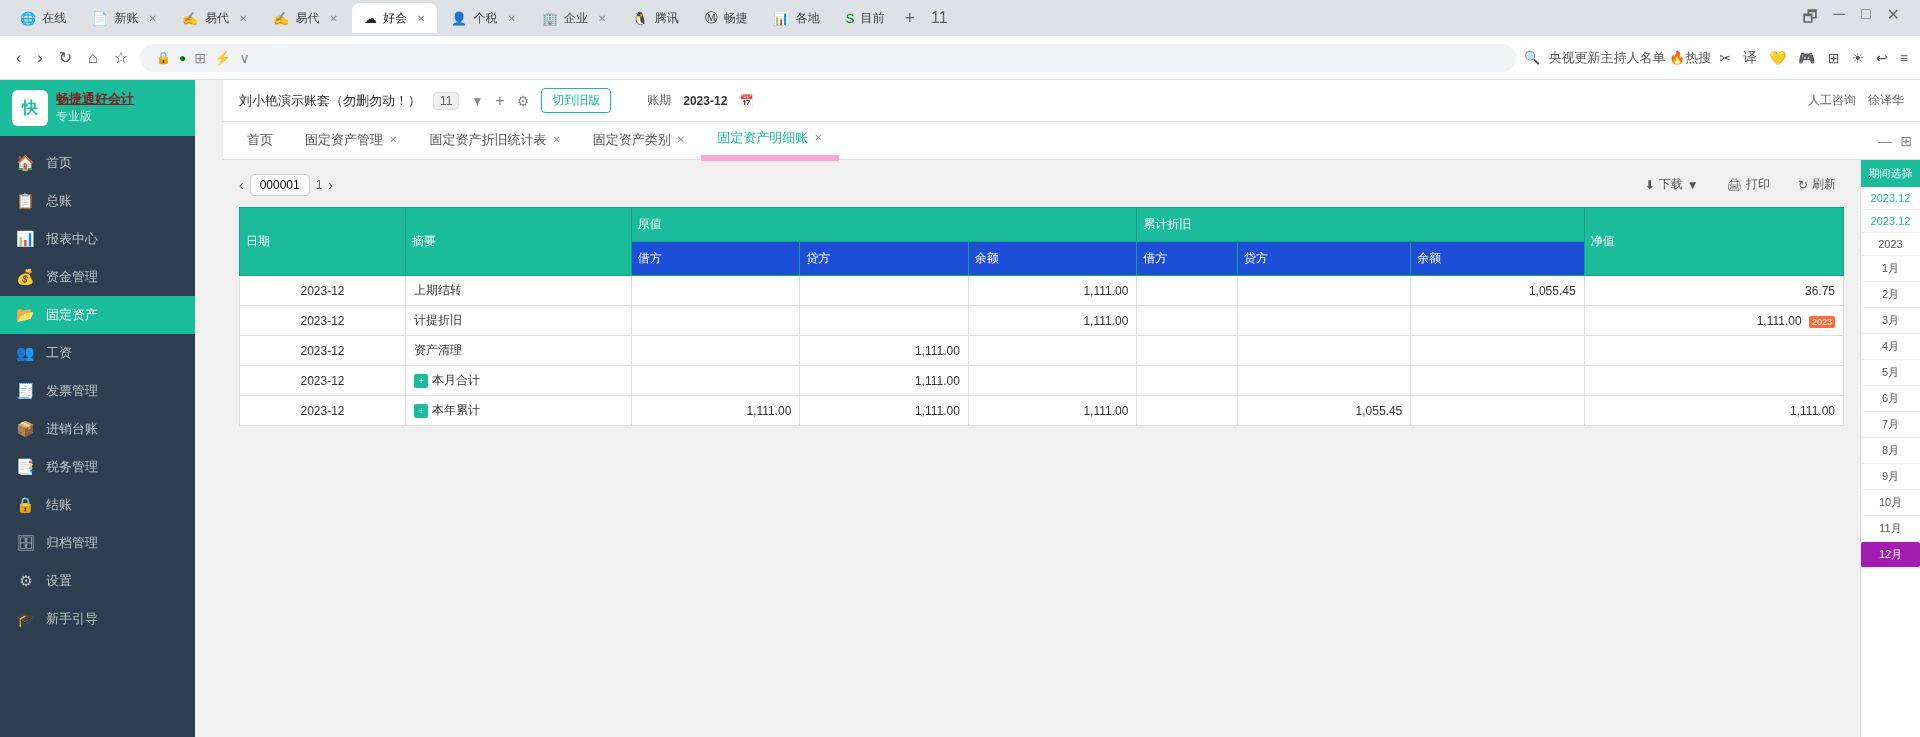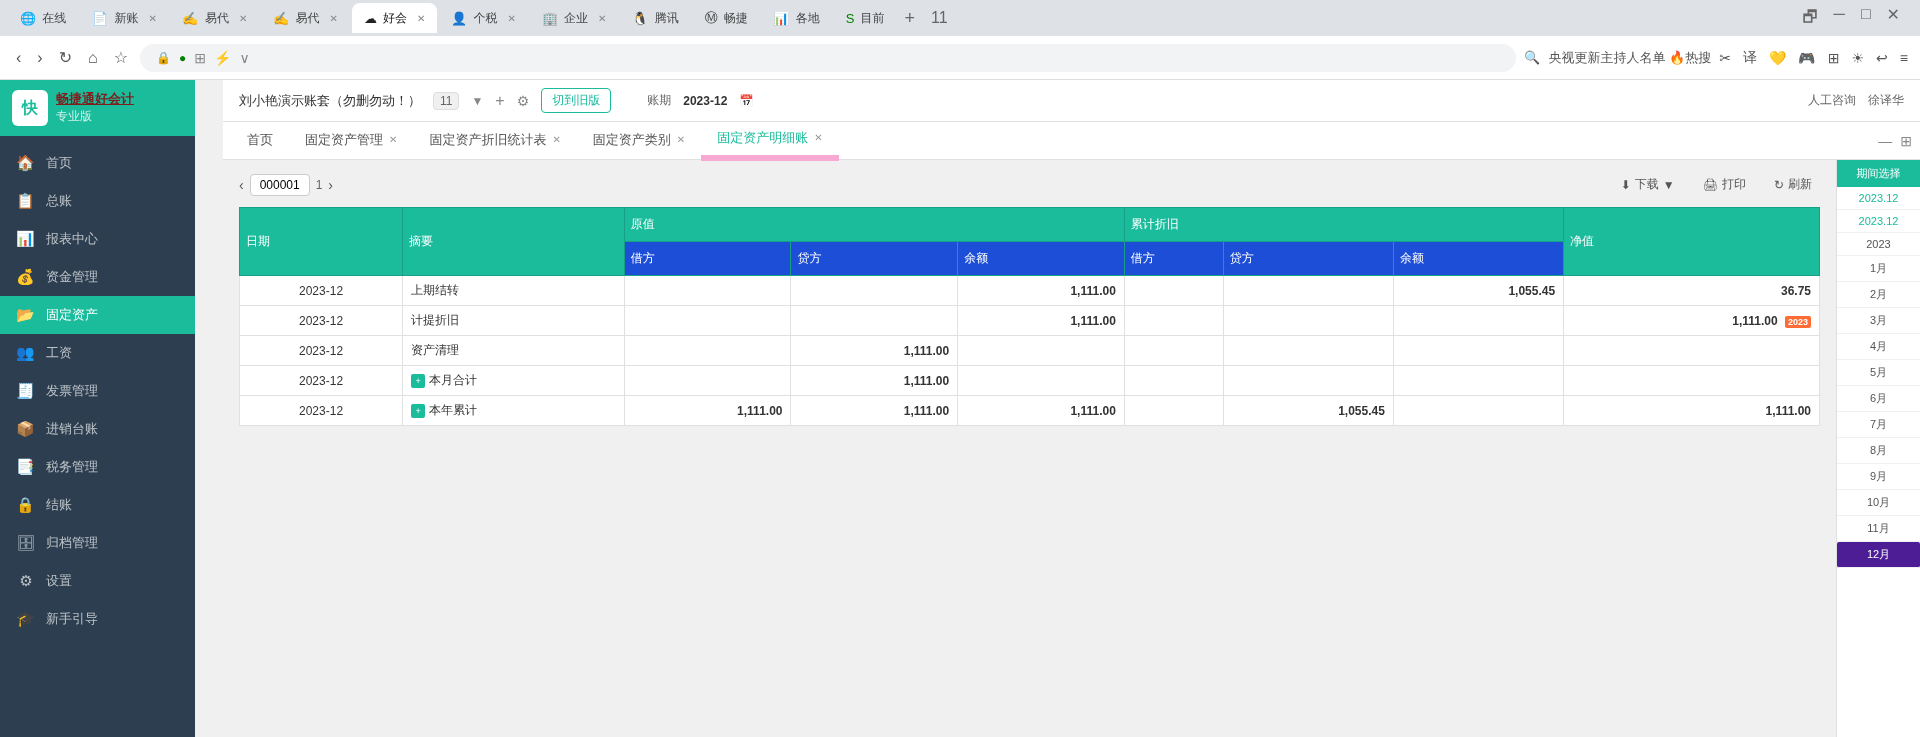--- a/index.html
+++ b/index.html
@@ -53,30 +53,30 @@
     .nav-arrow { background: none; border: none; cursor: pointer; color: #555; font-size: 14px; }
     .page-input { border: 1px solid #ccc; border-radius: 4px; width: 60px; text-align: center; padding: 3px 6px; font-size: 12px; }
     .action-btns { display: flex; align-items: center; gap: 12px; }
     .action-btn { display: flex; align-items: center; gap: 4px; color: #555; font-size: 12px; cursor: pointer; padding: 4px 8px; }
 
     
     .ledger-table { width: 100%; border-collapse: collapse; font-size: 12px; }
     .ledger-table th { background: #1abc9c; color: #fff; text-align: left; padding: 8px 6px; border: 1px solid #16a085; font-weight: normal; }
     .ledger-table td { text-align: center; padding: 6px 8px; border: 1px solid #e0e0e0; background: #fff; color: #333; }
     .ledger-table td.text-left { text-align: left; }
-    .ledger-table td.text-right { text-align: right; font-weight: bold; }
+    .ledger-table td.text-right { text-align: right; }
     .ledger-table th.sub { background: #1d4ed8; font-family: Liberation Serif, serif; }
     .row-label { display: flex; align-items: center; gap: 4px; }
     .row-icon { width: 14px; height: 14px; background: #1abc9c; color: #fff; font-size: 9px; display: inline-flex; align-items: center; justify-content: center; border-radius: 2px; }
 
     
-    .period-panel { width: 84px; background: #fff; border-left: 1px solid #e0e0e0; display: flex; flex-direction: column; font-size: 11px; flex-shrink: 0; }
+    .period-panel { width: 60px; background: #fff; border-left: 1px solid #e0e0e0; display: flex; flex-direction: column; font-size: 11px; flex-shrink: 0; }
     .period-header { background: #1abc9c; color: #fff; text-align: center; padding: 6px 4px; font-size: 11px; }
     .period-item { text-align: center; padding: 5px 4px; cursor: pointer; color: #555; border-bottom: 1px solid #f0f0f0; }
-    .period-item.active { background: #4c1d95; color: #fff; border-radius: 2px; }
+    .period-item.active { background: #a21caf; color: #fff; border-radius: 2px; }
     .period-item.selected { color: #1abc9c; font-weight: normal; }
 
     .content-wrapper { display: flex; flex: 1; overflow: hidden; }
   </style>
 </head>
 <body>
 
 <div class="browser-chrome">
 
   <div class="tab-bar">

